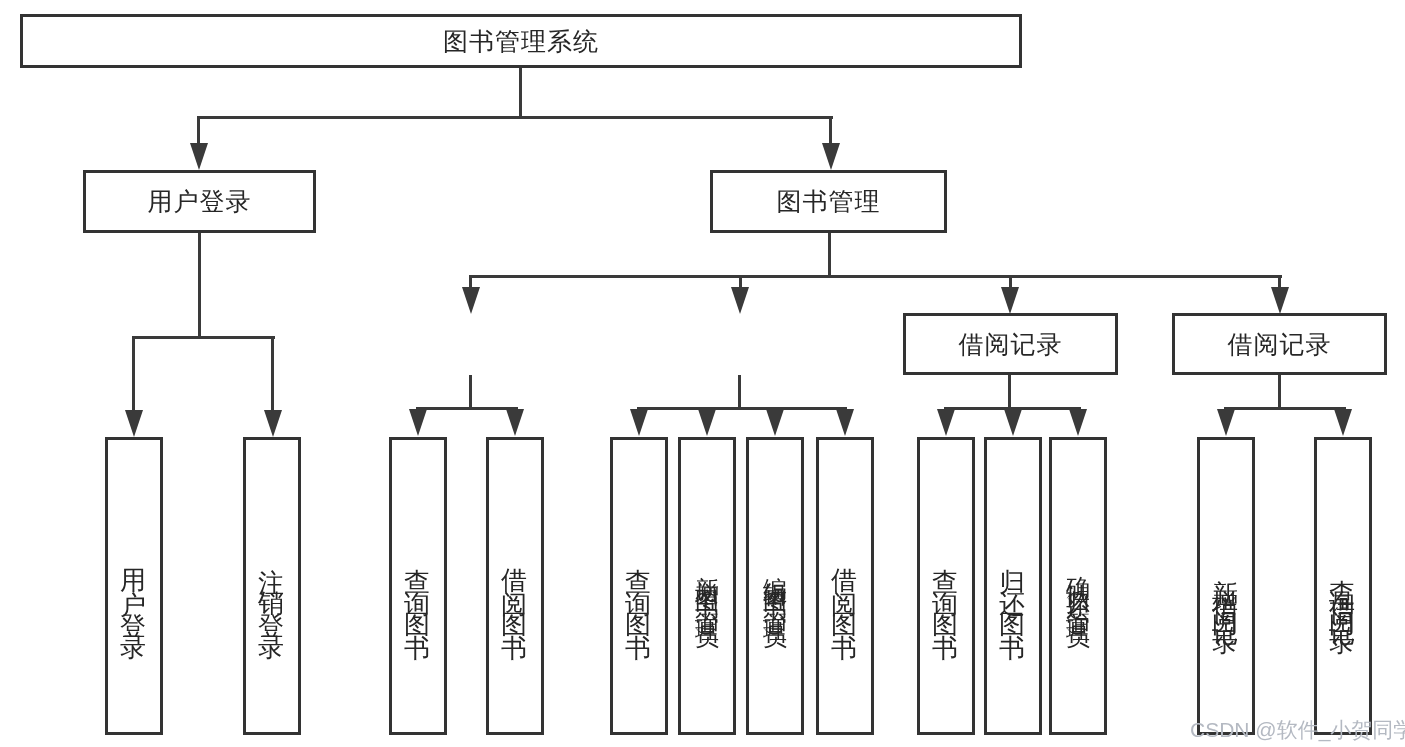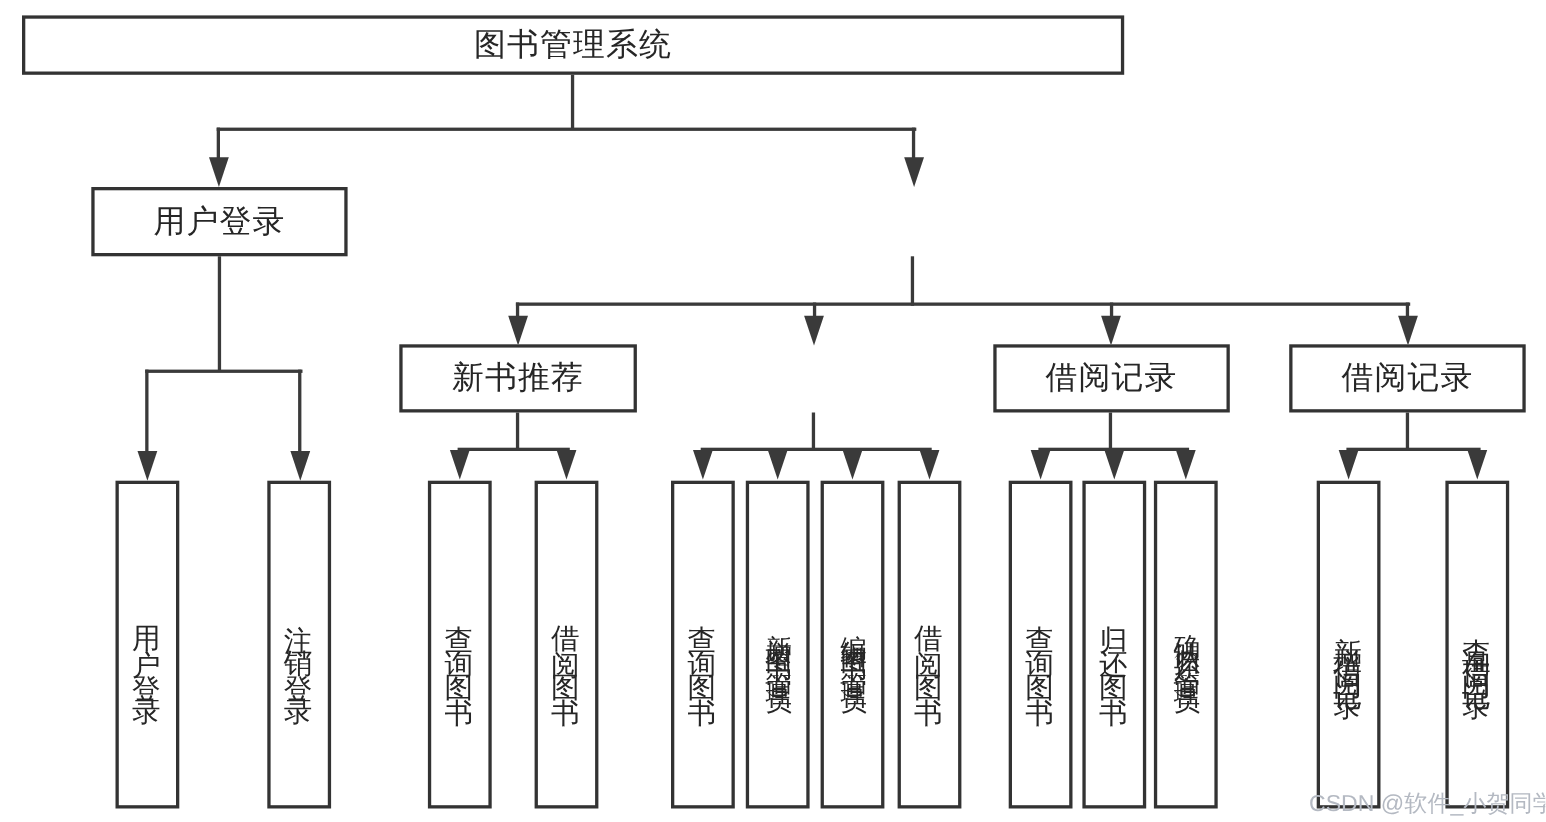--- a/index.html
+++ b/index.html
@@ -14,21 +14,21 @@
   .box {
     position: absolute;
     box-sizing: border-box;
     border: 3px solid #333333;
     background: #ffffff;
     display: flex;
     align-items: center;
     justify-content: center;
     color: #262626;
   }
-  .hlabel { font-size: 29px; letter-spacing: 1px; color: #262626; }
+  .hlabel { font-size: 25px; letter-spacing: 1px; color: #262626; }
   .line { position: absolute; background: #3a3a3a; }
   .arrow-down {
     position: absolute;
     width: 0; height: 0;
     border-left: 9px solid transparent;
     border-right: 9px solid transparent;
     border-top: 27px solid #3a3a3a;
   }
   .vtext {
     writing-mode: vertical-rl;
@@ -61,42 +61,42 @@
   <div class="line" style="left:519px; top:68px; width:3px; height:50px;"></div>
   <div class="line" style="left:197px; top:116px; width:636px; height:3px;"></div>
   <div class="line" style="left:197px; top:116px; width:3px; height:30px;"></div>
   <div class="arrow-down" style="left:190px; top:143px;"></div>
   <div class="line" style="left:829px; top:116px; width:3px; height:30px;"></div>
   <div class="arrow-down" style="left:822px; top:143px;"></div>
 
   <div class="box" style="left:83px; top:170px; width:233px; height:63px;">
     <span class="hlabel">用户登录</span>
   </div>
+  <div class="box" style="left:710px; top:170px; width:237px; height:63px;">
+    <span class="hlabel">图书管理</span>
+  </div>
 
   <div class="line" style="left:198px; top:233px; width:3px; height:104px;"></div>
   <div class="line" style="left:132px; top:336px; width:143px; height:3px;"></div>
   <div class="line" style="left:132px; top:336px; width:3px; height:76px;"></div>
   <div class="arrow-down" style="left:125px; top:410px;"></div>
   <div class="line" style="left:271px; top:336px; width:3px; height:76px;"></div>
   <div class="arrow-down" style="left:264px; top:410px;"></div>
 
   <div class="line" style="left:828px; top:233px; width:3px; height:45px;"></div>
   <div class="line" style="left:469px; top:275px; width:813px; height:3px;"></div>
   <div class="line" style="left:469px; top:275px; width:3px; height:15px;"></div>
   <div class="arrow-down" style="left:462px; top:287px;"></div>
   <div class="line" style="left:739px; top:275px; width:3px; height:15px;"></div>
   <div class="arrow-down" style="left:731px; top:287px;"></div>
   <div class="line" style="left:1009px; top:275px; width:3px; height:15px;"></div>
   <div class="arrow-down" style="left:1001px; top:287px;"></div>
   <div class="line" style="left:1278px; top:275px; width:3px; height:15px;"></div>
   <div class="arrow-down" style="left:1271px; top:287px;"></div>
 
-  <div class="box" style="left:363px; top:313px; width:216px; height:62px;">
-    <span class="hlabel">新书推荐</span>
-  </div>
   <div class="box" style="left:903px; top:313px; width:215px; height:62px;">
     <span class="hlabel">借阅记录</span>
   </div>
   <div class="box" style="left:1172px; top:313px; width:215px; height:62px;">
     <span class="hlabel">借阅记录</span>
   </div>
 
   <div class="line" style="left:469px; top:375px; width:3px; height:34px;"></div>
   <div class="line" style="left:416px; top:407px; width:102px; height:3px;"></div>
   <div class="arrow-down" style="left:409px; top:409px;"></div>

